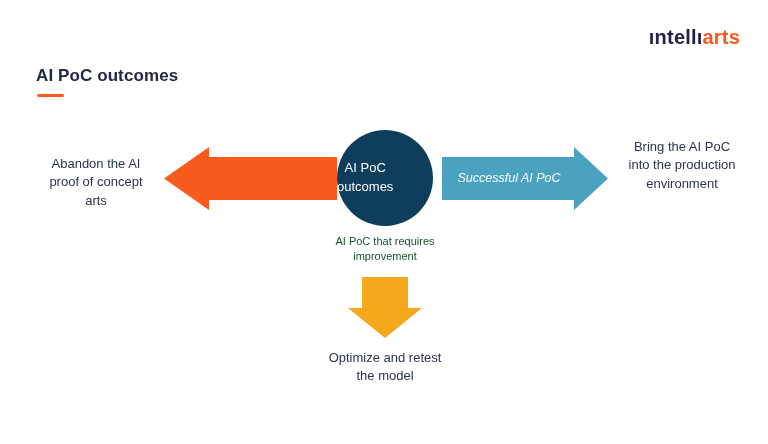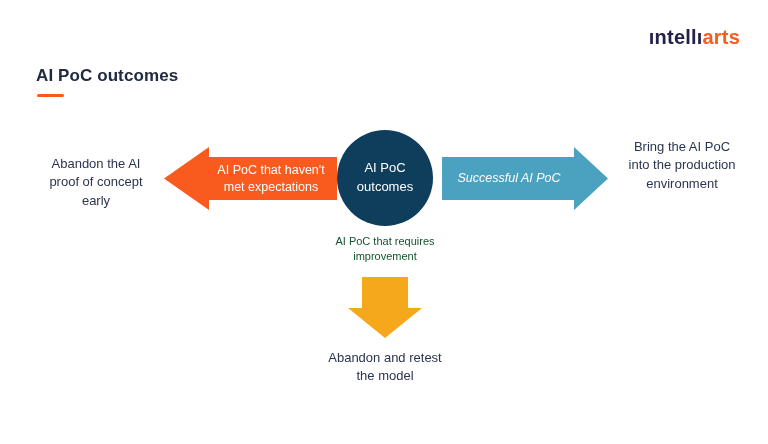--- a/index.html
+++ b/index.html
@@ -40,21 +40,21 @@
     position: absolute;
     font-size: 13px; line-height: 1.42; color: #2B3550;
   }
   .outcome-left  { left: 25px;  top: 155px; width: 142px; }
   .outcome-right { left: 604px; top: 138px; width: 156px; }
 
   .center-node {
     position: absolute; left: 337px; top: 130px;
     width: 96px; height: 96px; border-radius: 50%;
     background: #0E3E5C;
-    display: flex; align-items: center; justify-content: center;
+    display: flex; align-items: center; justify-content: flex-start;
     color: #ffffff; font-size: 13px; line-height: 1.45;
   }
 
   .arrow-wrap { position: absolute; }
   .arrow-left-wrap  { left: 164px; top: 147px; width: 173px; height: 63px; }
   .arrow-right-wrap { left: 442px; top: 147px; width: 166px; height: 63px; }
   .arrow-down-wrap  { left: 348px; top: 277px; width: 74px;  height: 61px; }
   .arrow-wrap svg { position: absolute; inset: 0; display: block; }
 
   .arrow-label {
@@ -81,28 +81,26 @@
 
   <div class="logo">
     <span class="primary">ıntellı</span><span class="accent">arts</span>
   </div>
 
   <h1 class="page-title">AI PoC outcomes</h1>
   <div class="title-underline"></div>
 
   <div class="outcome-text outcome-left multiline">Abandon the AI
 proof of concept
-early</div>
+arts</div>
 
   <div class="arrow-wrap arrow-left-wrap">
     <svg viewBox="0 0 173 63" width="173" height="63">
       <polygon points="0,31.5 45,0 45,10 173,10 173,53 45,53 45,63" fill="#F95A1E"></polygon>
     </svg>
-    <div class="arrow-label multiline">AI PoC that haven't
-met expectations</div>
   </div>
 
   <div class="center-node">
     <div class="multiline">AI PoC
 outcomes</div>
   </div>
 
   <div class="arrow-wrap arrow-right-wrap">
     <svg viewBox="0 0 166 63" width="166" height="63">
       <polygon points="0,10 132,10 132,0 166,31.5 132,63 132,53 0,53" fill="#4AA2C0"></polygon>
@@ -116,16 +114,16 @@
 
   <div class="branch-label multiline">AI PoC that requires
 improvement</div>
 
   <div class="arrow-wrap arrow-down-wrap">
     <svg viewBox="0 0 74 61" width="74" height="61">
       <polygon points="14,0 60,0 60,31 74,31 37,61 0,31 14,31" fill="#F5A81C"></polygon>
     </svg>
   </div>
 
-  <div class="bottom-outcome multiline">Abandon and retest
+  <div class="bottom-outcome multiline">Optimize and retest
 the model</div>
 
 </div>
 
 </body></html>

